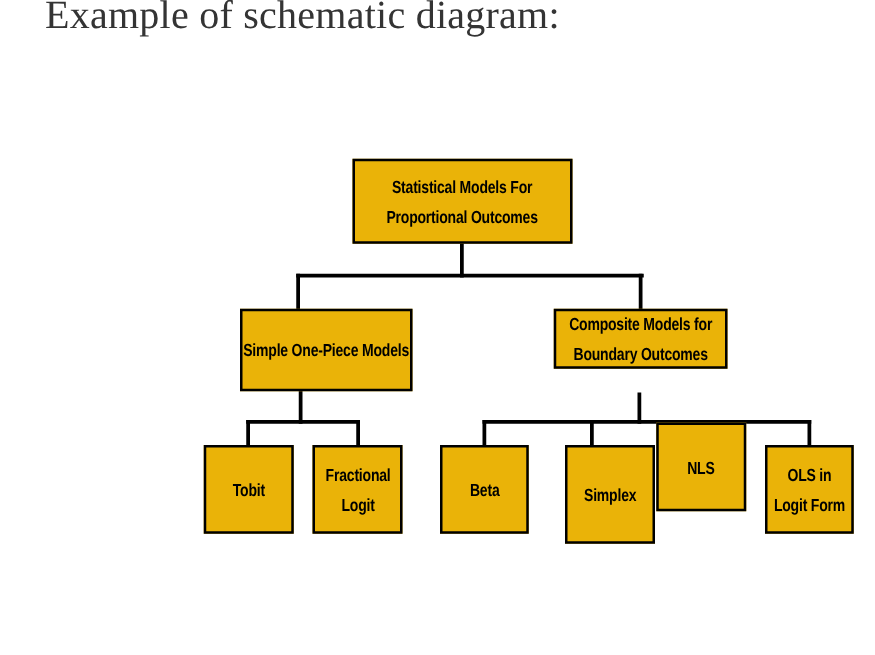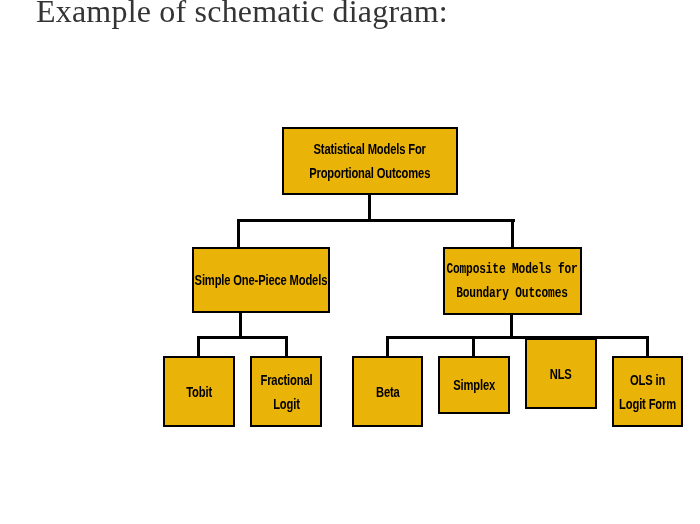--- a/index.html
+++ b/index.html
@@ -86,21 +86,21 @@
       <span>Proportional Outcomes</span>
     </div>
   </div>
 
   <div class="node" style="left: 172px; top: 247px; width: 138px; height: 66px; border-color: rgb(0, 0, 0); margin-left: 20px;">
     <div class="node-label" style="color: rgb(0, 0, 0);">
       <span>Simple One-Piece Models</span>
     </div>
   </div>
 
-  <div class="node" style="left: 443px; top: 247px; width: 139px; height: 68px; border-color: rgb(0, 0, 0); font-family: Liberation Mono, monospace;">
+  <div class="node" style="left: 443px; top: 247px; width: 139px; height: 48px; border-color: rgb(0, 0, 0);">
     <div class="node-label" style="color: rgb(0, 0, 0);">
       <span>Composite Models for</span>
       <span>Boundary Outcomes</span>
     </div>
   </div>
 
   <div class="node" style="left: 163px; top: 356px; width: 72px; height: 71px; border-color: rgb(0, 0, 0);">
     <div class="node-label" style="color: rgb(0, 0, 0);">
       <span>Tobit</span>
     </div>
@@ -112,21 +112,21 @@
     </div>
   </div>
 
   <div class="node" style="left: 250px; top: 356px; width: 72px; height: 71px; border-color: rgb(0, 0, 0);">
     <div class="node-label" style="color: rgb(0, 0, 0);">
       <span>Fractional</span>
       <span>Logit</span>
     </div>
   </div>
 
-  <div class="node" style="left: 438px; top: 356px; width: 72px; height: 58px; border-color: rgb(0, 0, 0);">
+  <div class="node" style="left: 452px; top: 356px; width: 72px; height: 79px; border-color: rgb(0, 0, 0);">
     <div class="node-label" style="color: rgb(0, 0, 0);">
       <span>Simplex</span>
     </div>
   </div>
 
   <div class="node" style="left: 525px; top: 338px; width: 72px; height: 71px; border-color: rgb(0, 0, 0);">
     <div class="node-label" style="color: rgb(0, 0, 0);">
       <span>NLS</span>
     </div>
   </div>

